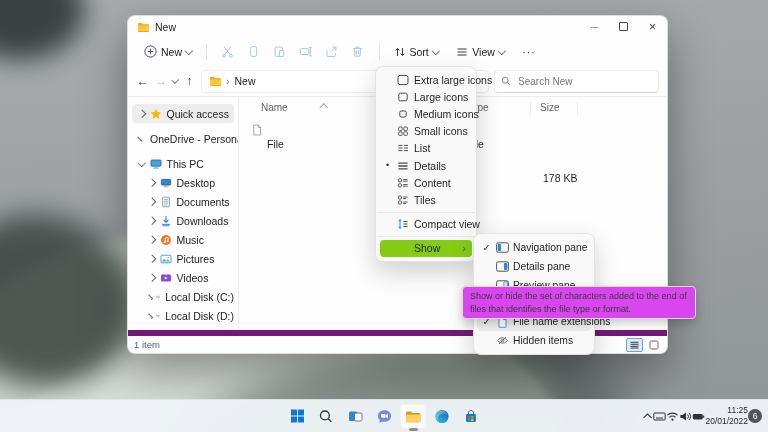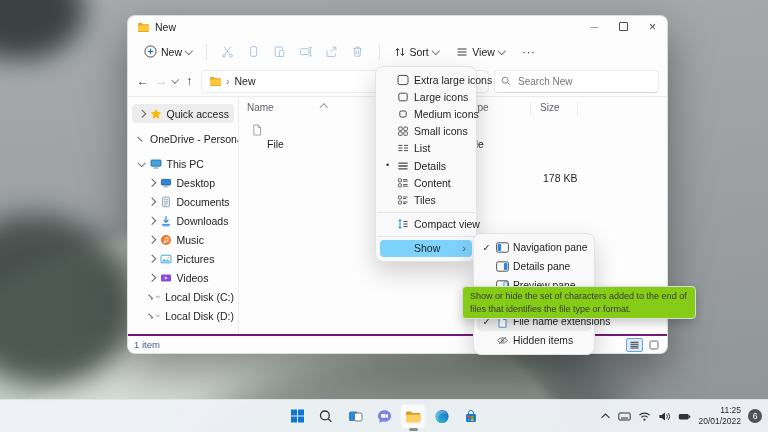--- a/index.html
+++ b/index.html
@@ -47,55 +47,55 @@
   .si.sel{background:#ededed;}
   .si .lbl{white-space:nowrap;font-size:10.5px;text-align:right;}
   .si.child{padding-left:17px;}
   .gap{height:6px;}
   .main{flex:1;position:relative;}
   .colhead{position:absolute;top:3px;left:0;right:0;height:18px;color:#5f6368;font-size:10px;}
   .colhead span{position:absolute;top:2px;}
   .colsep{position:absolute;top:2px;width:1px;height:14px;background:#ececec;}
   .filerow{position:absolute;top:24px;left:6px;right:4px;height:18px;font-size:10.5px;color:#1f1f1f;}
   .filerow span{position:absolute;top:17px;}
-  .statusbar{height:17px;border-top:2px solid #701a75;display:flex;align-items:center;padding:0 6px;flex:0 0 auto;}
+  .statusbar{height:17px;border-top:6px solid #701a75;display:flex;align-items:center;padding:0 6px;flex:0 0 auto;}
   .count{font-size:9.5px;color:#4a6585;}
   .vtoggles{margin-left:auto;display:flex;gap:3px;align-items:center;}
   .vt{width:15px;height:12px;display:flex;align-items:center;justify-content:center;border-radius:2px;}
   .vt.sel{border:1px solid #66a3d8;background:#ddeafa;}
   
   .menu{position:absolute;background:#f9f9f9;border:1px solid #e3e3e3;border-radius:8px;
         box-shadow:0 10px 24px rgba(0,0,0,.18);padding:4px 0;z-index:30;font-size:10.5px;color:#1f1f1f;}
   .viewmenu{left:375px;top:66px;width:100px;}
   .mi{height:17.2px;display:flex;align-items:center;padding:0 6px 0 4px;margin:0 4px;border-radius:4px;gap:5px;}
   .mi .mark{width:7px;flex:0 0 auto;font-size:9px;color:#333;text-align:center;line-height:1;}
   .mi .ico{width:13px;flex:0 0 auto;display:flex;align-items:center;justify-content:center;}
   .mi .lbl{white-space:nowrap;}
-  .mi.hov{background:#7dd3fc;}
+  .mi.hov{background:#84cc16;}
   .msep{height:1px;background:#e6e6e6;margin:3px 1px;}
   .mi .arr{margin-left:auto;color:#555;font-size:11px;line-height:1;}
   .submenu{left:473px;top:233px;width:120px;}
   .smi{height:19px;display:flex;align-items:center;padding:0 6px 0 5px;margin:0 3px;border-radius:4px;gap:4px;}
   .smi .mark{width:9px;flex:0 0 auto;font-size:9.5px;color:#333;text-align:center;}
   .smi .ico{width:14px;flex:0 0 auto;display:flex;align-items:center;justify-content:center;}
   .smi.hov{background:#ececec;}
   .smi .lbl{white-space:nowrap;font-size:10.3px;}
   .sm-spacer{height:17px;}
-  .tooltip{position:absolute;left:462px;top:286px;width:218px;background:#84cc16;border:1px solid #dcdcdc;
+  .tooltip{position:absolute;left:462px;top:286px;width:218px;background:#d946ef;border:1px solid #dcdcdc;
            border-radius:4px;box-shadow:0 4px 10px rgba(0,0,0,.2);padding:3px 7px;font-size:9px;
            line-height:1.4;color:#3a3a3a;z-index:50;}
   
   .taskbar{position:absolute;left:0;right:0;bottom:0;height:32px;background:rgba(238,242,247,.96);
            border-top:1px solid rgba(0,0,0,.05);z-index:20;}
   .tb-center{position:absolute;left:50%;top:0;transform:translateX(-50%);height:100%;display:flex;align-items:center;gap:4px;}
   .task-ic{width:25px;height:25px;display:flex;align-items:center;justify-content:center;border-radius:4px;position:relative;}
   .task-ic.active{background:rgba(255,255,255,.75);box-shadow:inset 0 0 0 1px rgba(0,0,0,.04);}
   .task-ic.active::after{content:"";position:absolute;bottom:-2px;left:50%;transform:translateX(-50%);
            width:9px;height:2.5px;border-radius:2px;background:#8a8f94;}
-  .tray{position:absolute;right:6px;top:0;height:100%;display:flex;align-items:center;gap:7px;}
+  .tray{position:absolute;right:6px;top:0;height:100%;display:flex;align-items:center;}
   .tray .ti{display:flex;align-items:center;justify-content:center;}
   .clock{text-align:right;font-size:8.5px;line-height:1.25;color:#1f2428;}
   .badge{width:14px;height:14px;border-radius:50%;background:#4e545c;color:#fff;font-size:8.5px;
          display:flex;align-items:center;justify-content:center;}
 </style>
 </head>
 <body>
 
 <div class="stage">
 
@@ -330,21 +330,21 @@
           <svg width="12" height="12" viewBox="0 0 12 12">
               <rect x="1" y="2.2" width="6" height="4.4" rx=".6" fill="#28a7e0" stroke="#1470a8" stroke-width=".7"></rect>
               <rect x="5" y="5.2" width="6" height="4.4" rx=".6" fill="#1c7cd6" stroke="#11578f" stroke-width=".7"></rect>
             </svg>
           <span class="lbl">Network</span>
         </div>
       </div>
 
       <div class="main">
         <div class="colhead">
-          <span style="left:8px;">Name</span>
+          <span style="left:22px;">Name</span>
           <span class="chev up" style="left:82px;position:absolute;border-color:#888;"></span>
           <span style="left:228px;">Type</span>
           <span style="left:301px;">Size</span>
           <span class="colsep" style="left:218px;"></span>
           <span class="colsep" style="left:291px;"></span>
           <span class="colsep" style="left:338px;"></span>
         </div>
         <div class="filerow">
           <svg width="12" height="12" viewBox="0 0 12 12" style="position:absolute;left:6px;top:3px;">
               <path d="M2.8 1h4.4L9.6 3.4V11H2.8z" fill="#fff" stroke="#8b8f94" stroke-width=".8"></path>

